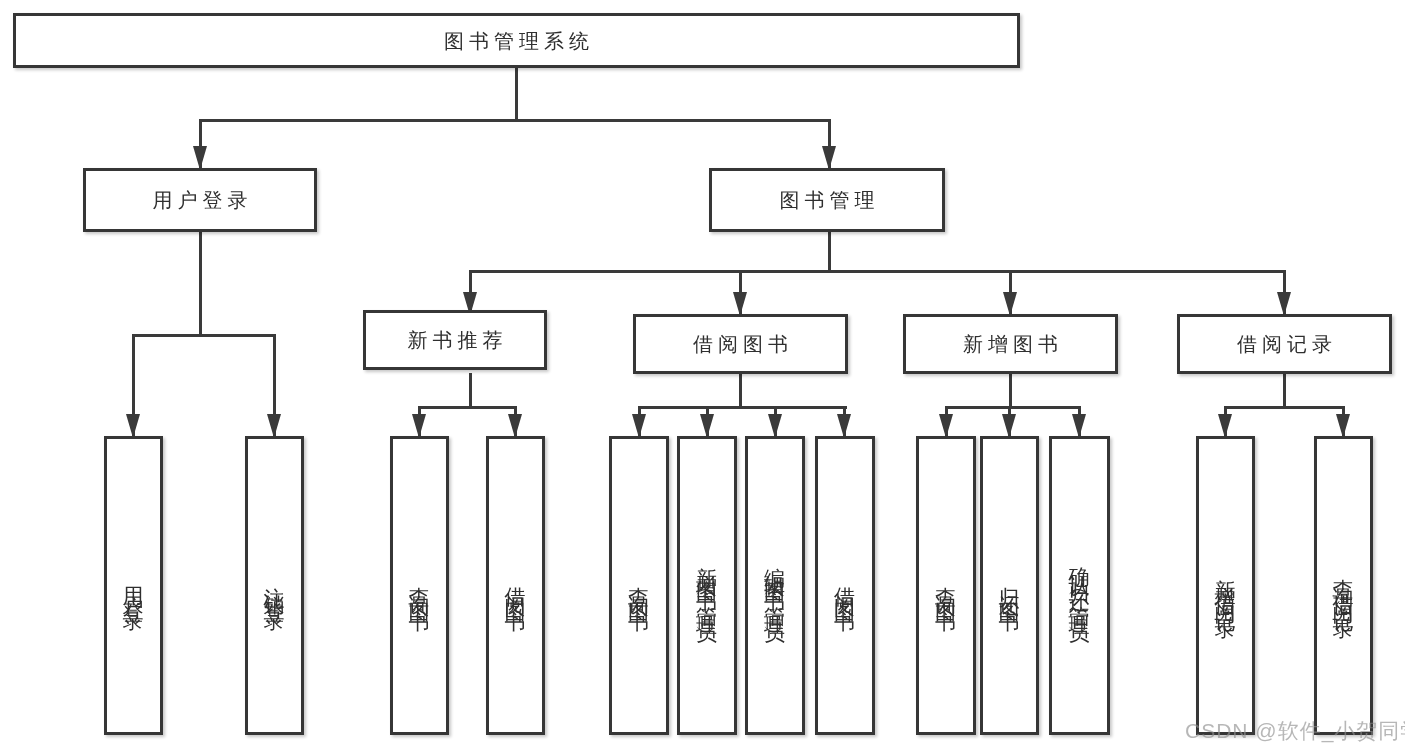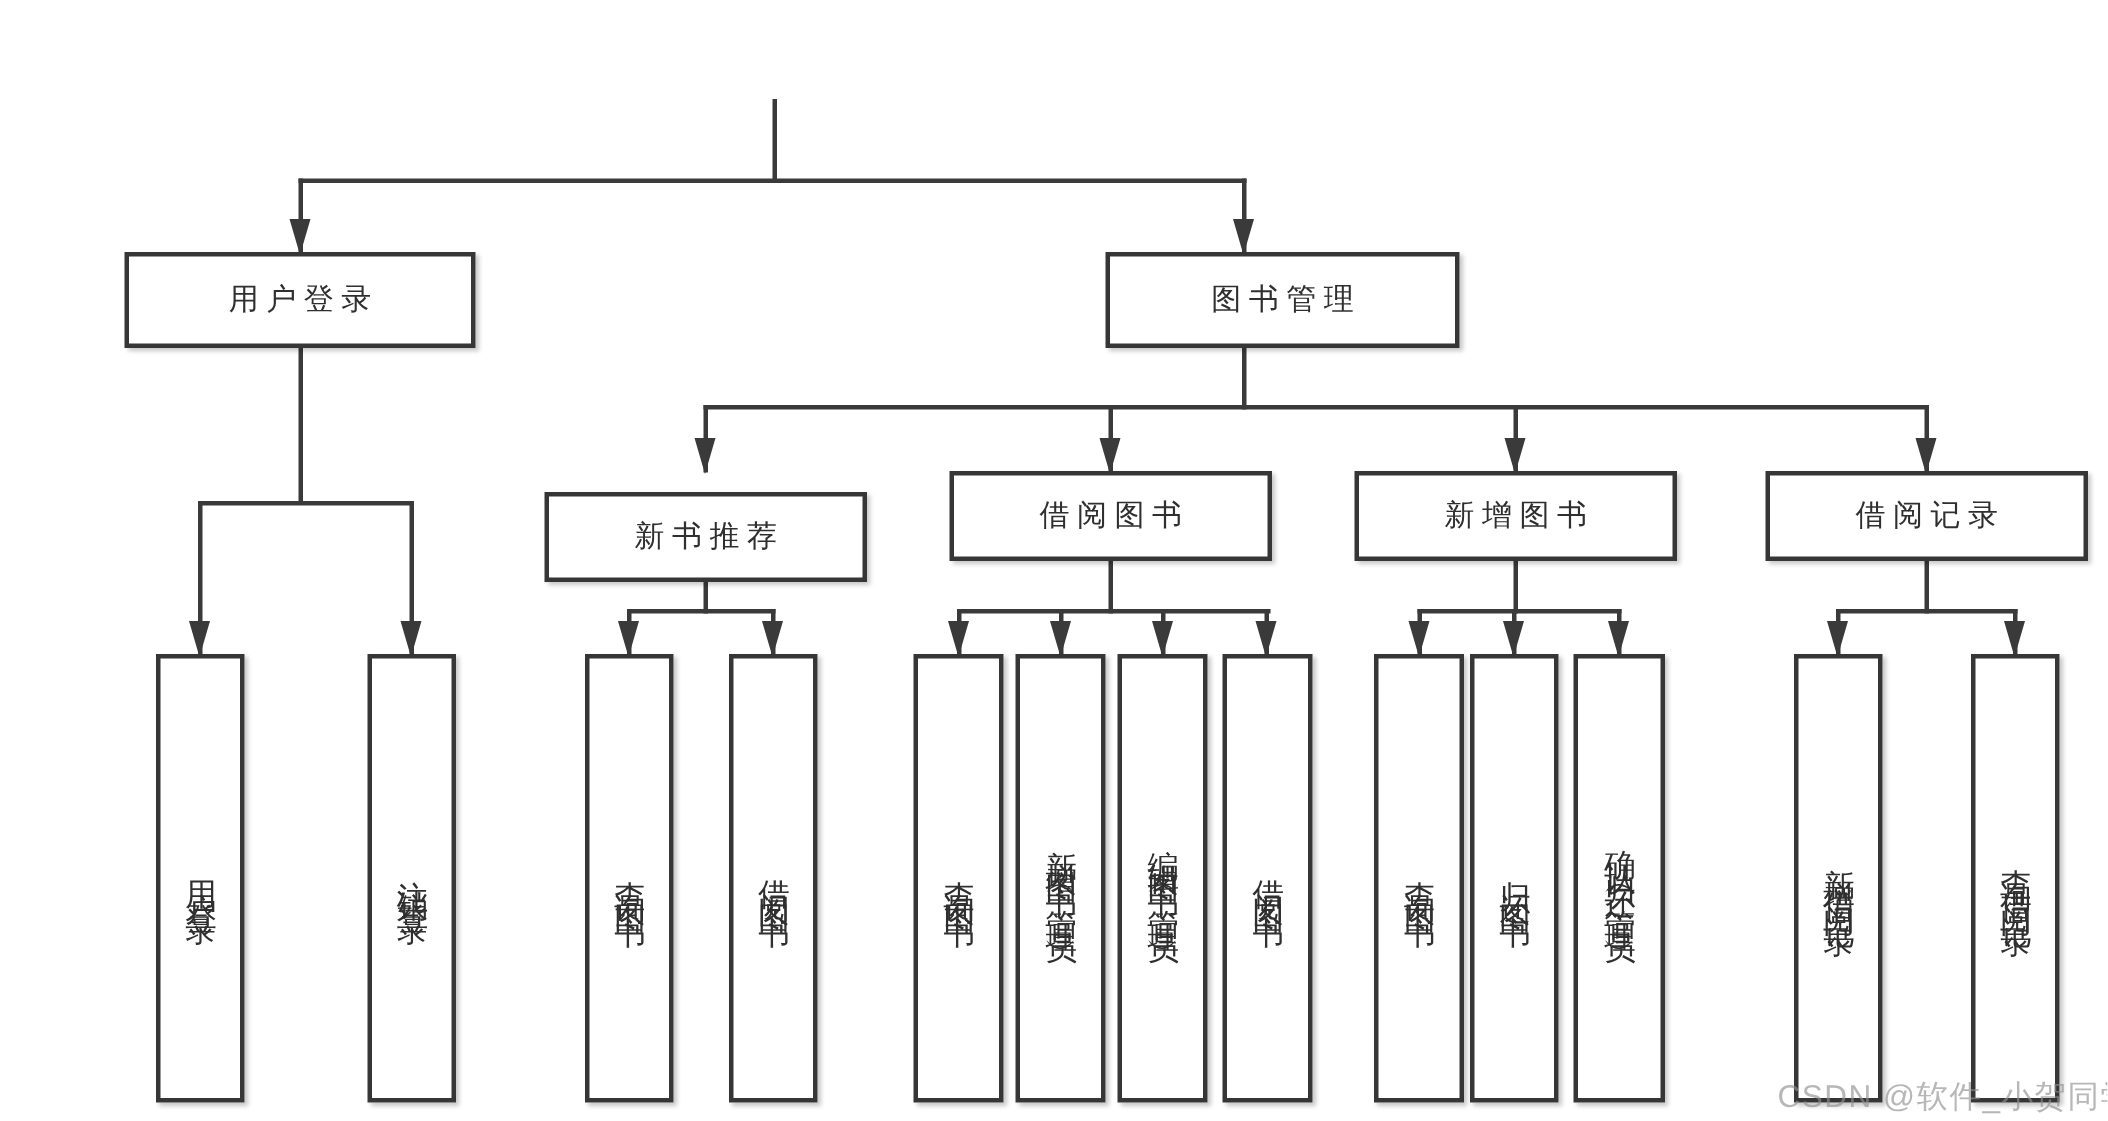--- a/index.html
+++ b/index.html
@@ -36,32 +36,35 @@
     position:absolute;left:1185px;top:717px;z-index:5;
     font-size:21px;color:rgba(145,145,145,0.65);white-space:nowrap;
     letter-spacing:1px;
   }
 </style>
 </head>
 <body>
 
 <div class="canvas">
 
+  <div class="hnode" style="left:13px;top:13px;width:1007px;height:55px">
+    <span>图书管理系统</span>
+  </div>
 
   <div class="vline" style="left:515px;top:66px;height:56px"></div>
   <div class="hline" style="left:199px;top:119px;width:632px"></div>
   <div class="vline" style="left:199px;top:119px;height:50px"></div>
   <div class="arrow" style="left:193px;top:146px"></div>
   <div class="vline" style="left:828px;top:119px;height:50px"></div>
   <div class="arrow" style="left:822px;top:146px"></div>
 
   <div class="hnode" style="left:83px;top:168px;width:234px;height:64px">
     <span>用户登录</span>
   </div>
-  <div class="hnode" style="left:737px;top:168px;width:236px;height:64px">
+  <div class="hnode" style="left:709px;top:168px;width:236px;height:64px">
     <span>图书管理</span>
   </div>
 
   <div class="vline" style="left:199px;top:232px;height:104px"></div>
   <div class="hline" style="left:132px;top:334px;width:144px"></div>
   <div class="vline" style="left:132px;top:334px;height:102px"></div>
   <div class="arrow" style="left:126px;top:414px"></div>
   <div class="vline" style="left:273px;top:334px;height:102px"></div>
   <div class="arrow" style="left:267px;top:414px"></div>
 
@@ -69,21 +72,21 @@
   <div class="hline" style="left:469px;top:270px;width:817px"></div>
   <div class="vline" style="left:469px;top:270px;height:45px"></div>
   <div class="arrow" style="left:463px;top:292px"></div>
   <div class="vline" style="left:739px;top:270px;height:45px"></div>
   <div class="arrow" style="left:733px;top:292px"></div>
   <div class="vline" style="left:1009px;top:270px;height:45px"></div>
   <div class="arrow" style="left:1003px;top:292px"></div>
   <div class="vline" style="left:1283px;top:270px;height:45px"></div>
   <div class="arrow" style="left:1277px;top:292px"></div>
 
-  <div class="hnode" style="left:363px;top:328px;width:215px;height:60px">
+  <div class="hnode" style="left:363px;top:310px;width:184px;height:60px">
     <span>新书推荐</span>
   </div>
   <div class="hnode" style="left:633px;top:314px;width:215px;height:60px">
     <span>借阅图书</span>
   </div>
   <div class="hnode" style="left:903px;top:314px;width:215px;height:60px">
     <span>新增图书</span>
   </div>
   <div class="hnode" style="left:1177px;top:314px;width:215px;height:60px">
     <span>借阅记录</span>

